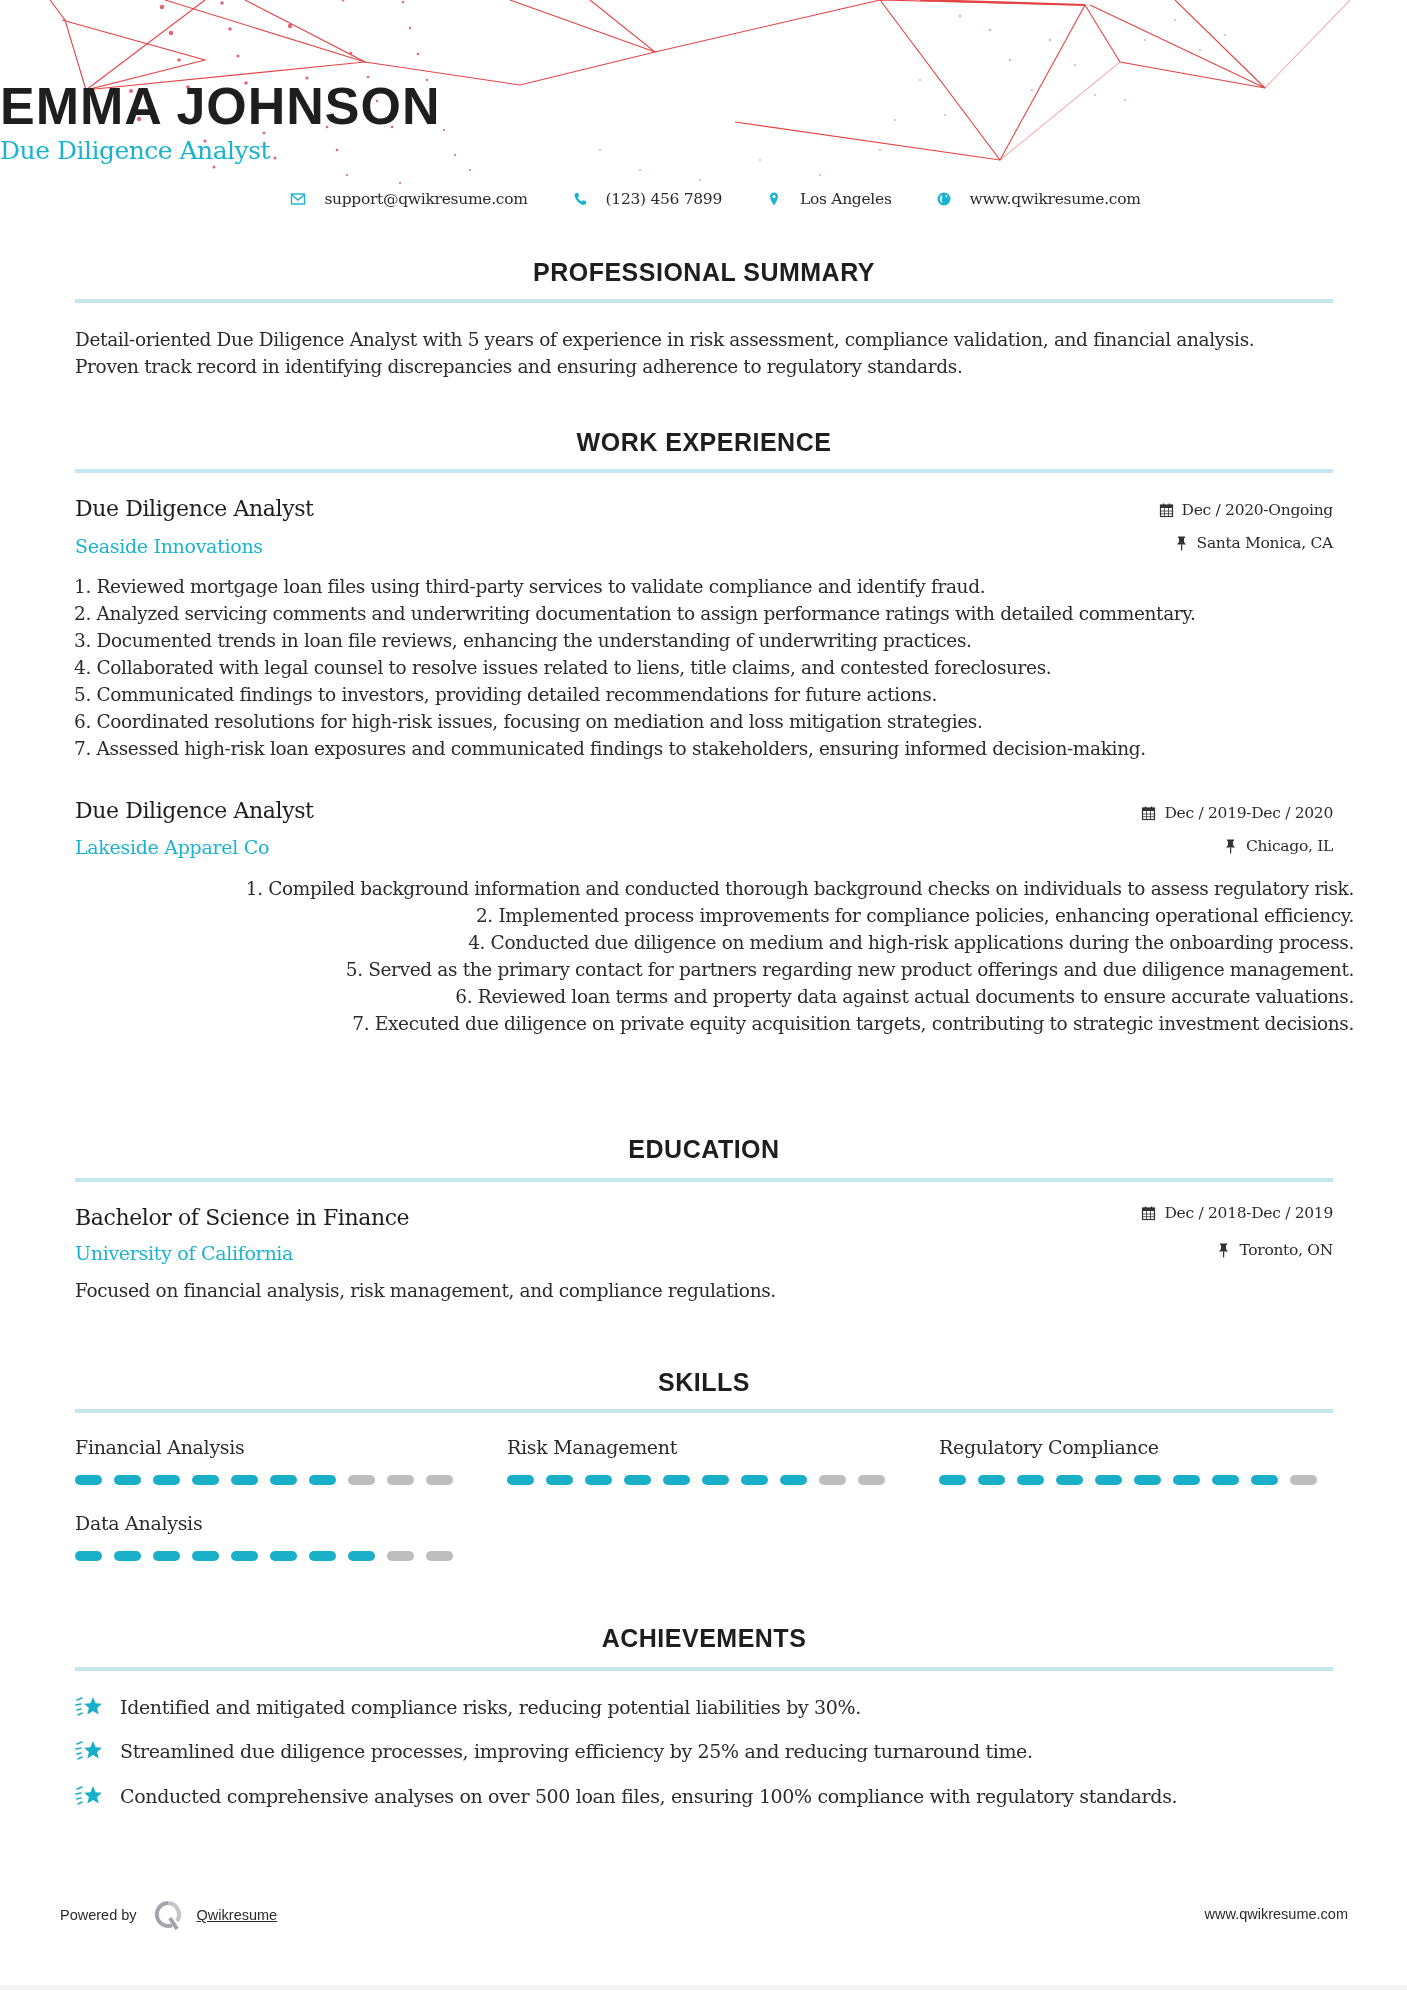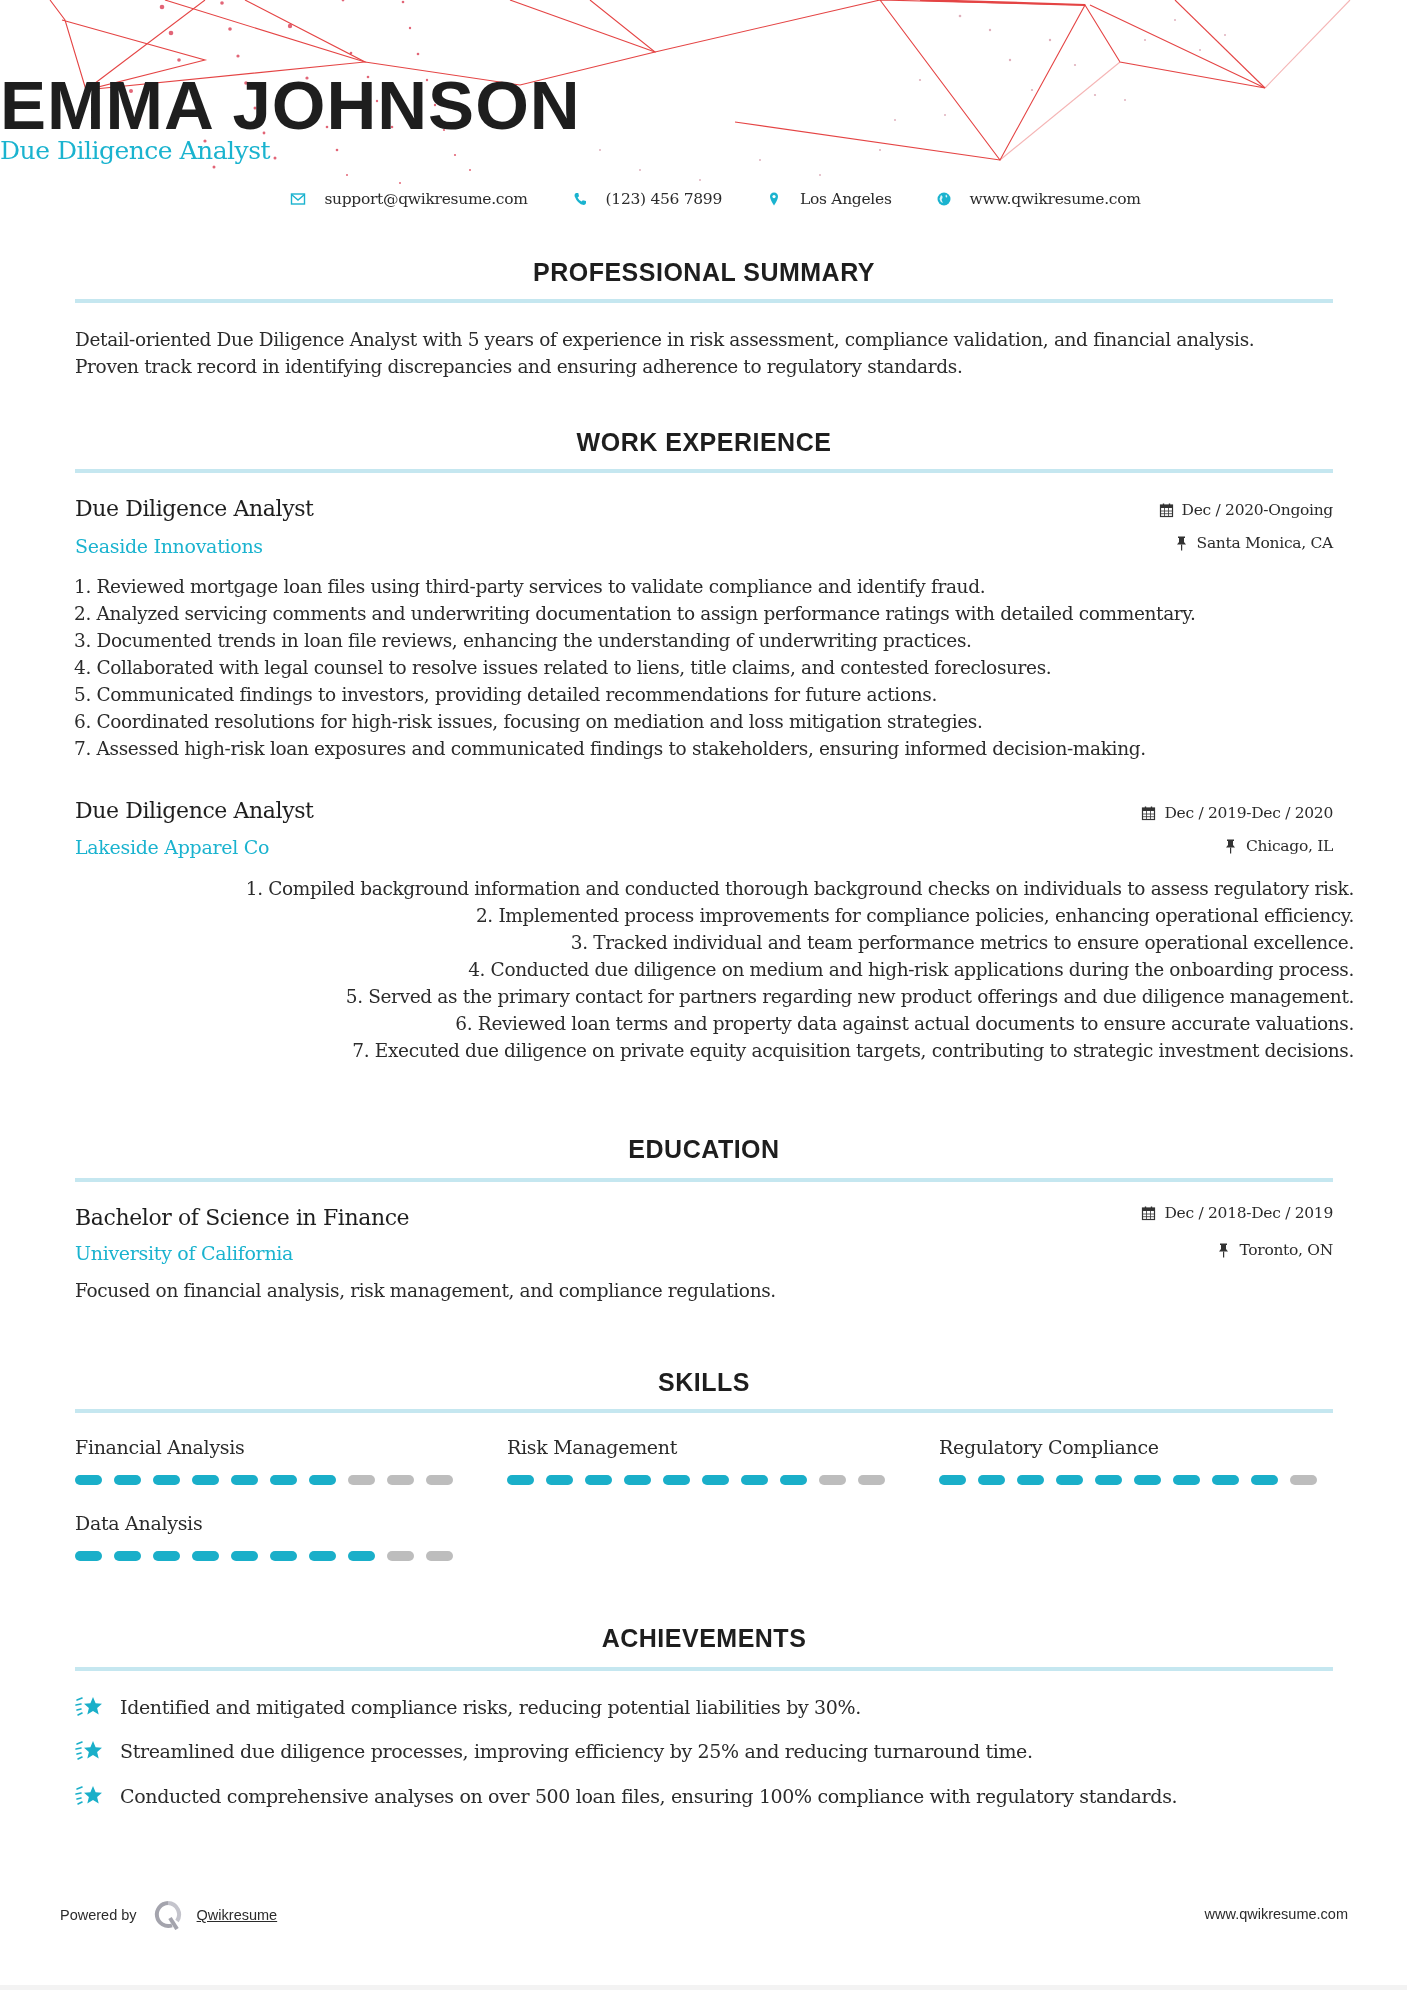--- a/index.html
+++ b/index.html
@@ -1,20 +1,20 @@
 <!DOCTYPE html>
 <html><head>
 <meta charset="utf-8">
 <style>
   * { box-sizing: border-box; margin: 0; padding: 0; }
   html, body { width: 1407px; height: 1990px; background: #ffffff; }
   body { position: relative; overflow: hidden; font-family: "DejaVu Serif", serif; color: #2b2b2b; }
   .bg-deco { position: absolute; left: 0; top: 0; width: 1407px; height: 300px; z-index: 0; }
   .page { position: absolute; left: 0; top: 0; width: 1407px; height: 1990px; z-index: 1; }
-  .name { position: absolute; left: 0; width: 1407px; top: 76px; font-family: "Liberation Sans", sans-serif; font-weight: 700; font-size: 69px; letter-spacing: 1px; color: #1e1e1e; line-height: 60px; }
+  .name { position: absolute; left: 0; width: 1407px; top: 76px; font-family: "Liberation Sans", sans-serif; font-weight: 700; font-size: 52px; letter-spacing: 1px; color: #1e1e1e; line-height: 60px; }
   .title { position: absolute; left: 0; width: 1407px; top: 134px; font-family: "DejaVu Serif", serif; font-size: 25px; color: #1ab3cf; line-height: 34px; letter-spacing: -0.5px; }
   .contacts { position: absolute; left: 0; width: 1407px; top: 188px; display: flex; justify-content: center; align-items: center; gap: 0; font-size: 15.5px; color: #2b2b2b; line-height: 22px; letter-spacing: -0.3px; }
   .contact { display: flex; align-items: center; margin: 0 10px; padding-left: 24px; }
   .contact .ic { width: 16px; height: 16px; margin-right: 18px; display: inline-block; }
 
   .section-head { position: absolute; left: 75px; width: 1258px; text-align: center; font-family: "Liberation Sans", sans-serif; font-weight: 700; font-size: 25px; color: #1e1e1e; letter-spacing: 0.5px; line-height: 30px; }
   .divider { position: absolute; left: 75px; width: 1258px; height: 4px; background: #c5e7f0; }
 
   .para { position: absolute; left: 75px; width: 1270px; font-size: 18.5px; line-height: 27px; color: #2b2b2b; letter-spacing: -0.35px; }
 
@@ -214,21 +214,20 @@
   <div class="row-meta" style="top:836px;">
     <svg class="ic" viewBox="0 0 15 16">
         <path d="M4 1.5 H11 V3 H10 V7 L12 9.5 H3 L5 7 V3 H4 Z" fill="#333"></path>
         <rect x="7" y="9.5" width="1.2" height="6" fill="#333"></rect>
       </svg>
     <span>Chicago, IL</span>
   </div>
   <ul class="list" style="top:875px;text-align:right;">
     <li>1. Compiled background information and conducted thorough background checks on individuals to assess regulatory risk.</li>
     <li>2. Implemented process improvements for compliance policies, enhancing operational efficiency.</li>
-    <li>3. Tracked individual and team performance metrics to ensure operational excellence.</li>
     <li>4. Conducted due diligence on medium and high-risk applications during the onboarding process.</li>
     <li>5. Served as the primary contact for partners regarding new product offerings and due diligence management.</li>
     <li>6. Reviewed loan terms and property data against actual documents to ensure accurate valuations.</li>
     <li>7. Executed due diligence on private equity acquisition targets, contributing to strategic investment decisions.</li>
   </ul>
 
   <div class="section-head" style="top:1134px;">EDUCATION</div>
   <div class="divider" style="top:1178px;"></div>
   <div class="row-title" style="top:1203px;">Bachelor of Science in Finance</div>
   <div class="row-sub" style="top:1240px;">University of California</div>

